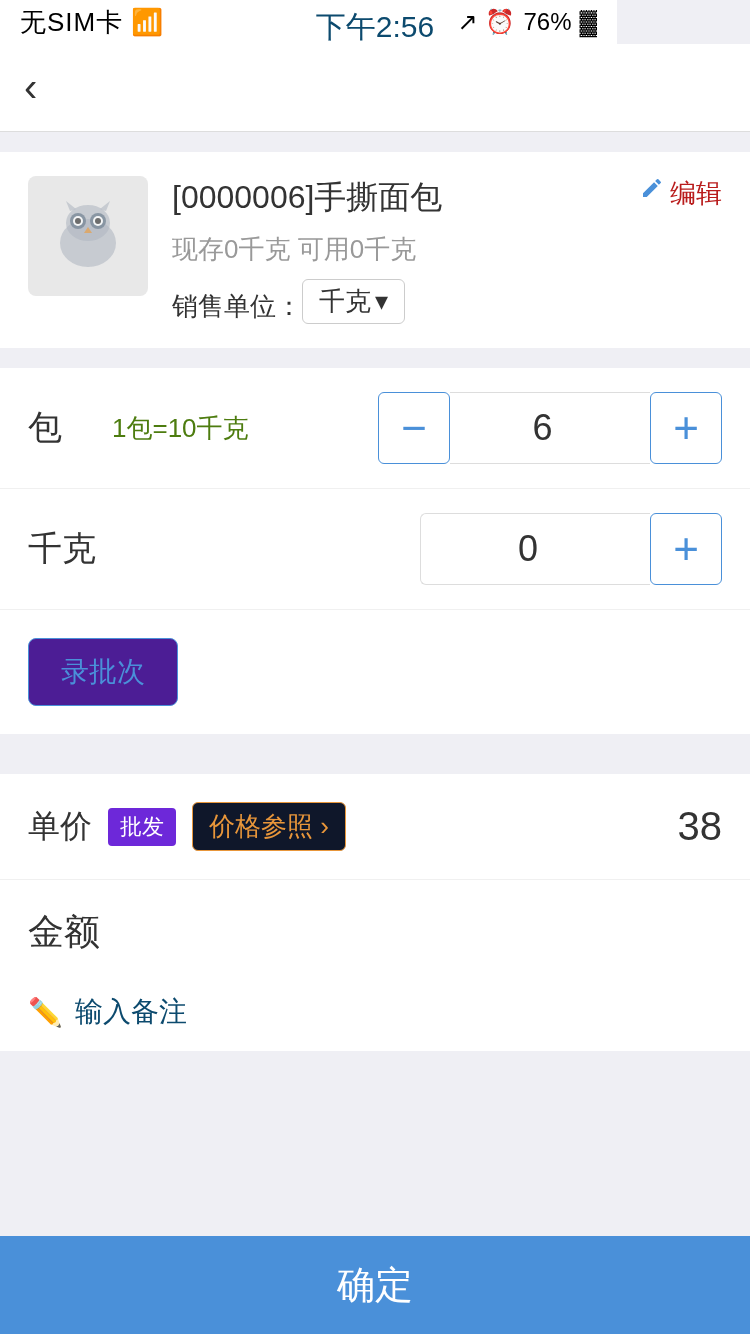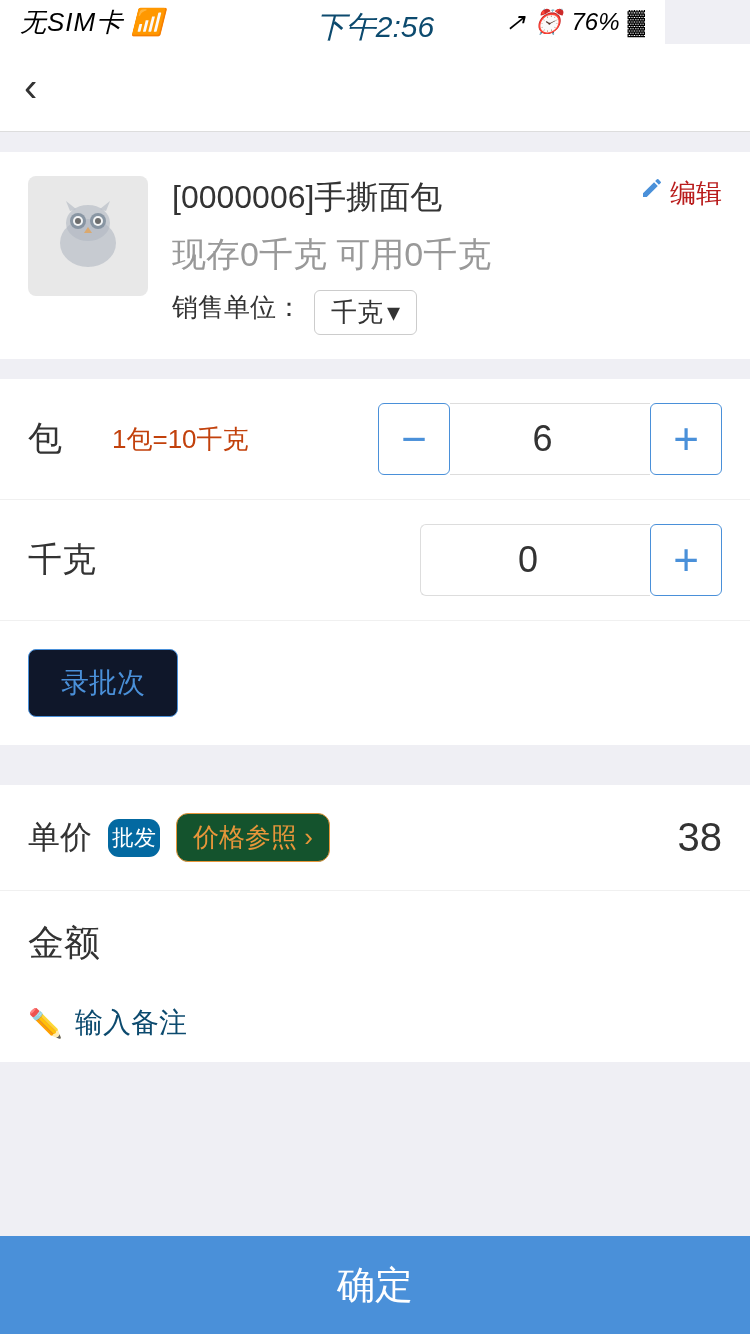--- a/index.html
+++ b/index.html
@@ -7,29 +7,28 @@
     body {
       width: 750px;
       min-height: 1334px;
       font-family: -apple-system, "PingFang SC", "Helvetica Neue", Arial, sans-serif;
       background: #efeff4;
       position: relative;
     }
 
     
     .status-bar {
-      width: 665px;
+      width: 617px;
       height: 44px;
       background: #fff;
       display: flex;
       align-items: center;
       justify-content: space-between;
       padding: 0 20px;
       font-size: 28px;
-      font-style: italic;
     }
     .status-left {
       font-size: 26px;
       color: #000;
       letter-spacing: 1px;
     }
     .status-center {
       font-size: 30px;
       color: #0c4a6e;
       font-weight: 500;
@@ -93,28 +92,27 @@
     .product-info {
       flex: 1;
     }
     .product-name {
       font-size: 32px;
       color: #333;
       font-weight: 500;
       margin-bottom: 12px;
     }
     .product-stock {
-      font-size: 34px;
+      font-size: 26px;
       color: #999;
       margin-bottom: 12px;
     }
     .product-unit-row {
       display: flex;
-      align-items: flex-start;
-      gap: 12px;
+      align-items: flex-end;
       font-size: 26px;
       color: #333;
     }
     .unit-select {
       border: 1px solid #ccc;
       border-radius: 6px;
       padding: 4px 16px;
       font-size: 26px;
       color: #333;
       background: #fff;
@@ -158,21 +156,21 @@
       border-bottom: 1px solid #f0f0f0;
       gap: 24px;
     }
     .quantity-label {
       font-size: 34px;
       color: #333;
       min-width: 60px;
     }
     .quantity-hint {
       font-size: 26px;
-      color: #c2410c;
+      color: #4d7c0f;
       flex: 1;
     }
     .quantity-control {
       display: flex;
       align-items: center;
       gap: 0;
     }
     .qty-btn {
       width: 72px;
       height: 72px;
@@ -214,52 +212,52 @@
     .total-label {
       font-size: 32px;
       color: #333;
     }
     .record-batch-btn {
       border: 1px solid #4a90d9;
       border-radius: 8px;
       color: #4a90d9;
       font-size: 28px;
       padding: 14px 32px;
-      background: #0f172a;
+      background: #4c1d95;
       cursor: pointer;
     }
 
     
     .price-section {
       background: #fff;
       margin-top: 20px;
       padding: 28px 28px;
       display: flex;
       align-items: center;
       gap: 16px;
       border-bottom: 1px solid #f0f0f0;
     }
     .price-label {
       font-size: 32px;
       color: #333;
     }
     .price-tag {
-      background: #0369a1;
+      background: #6d28d9;
       color: #fff;
       font-size: 22px;
-      padding: 4px 4px;
-      border-radius: 11px;
+      padding: 4px 12px;
+      border-radius: 4px;
     }
     .price-ref-btn {
       border: 1px solid #e8963a;
-      border-radius: 12px;
+      border-radius: 6px;
       color: #e8963a;
       font-size: 26px;
       padding: 6px 16px;
-      background: #14532d;
+      background: #0f172a;
       cursor: pointer;
       display: flex;
       align-items: center;
       gap: 4px;
     }
     .price-value {
       margin-left: auto;
       font-size: 40px;
       color: #333;
       font-weight: 500;

